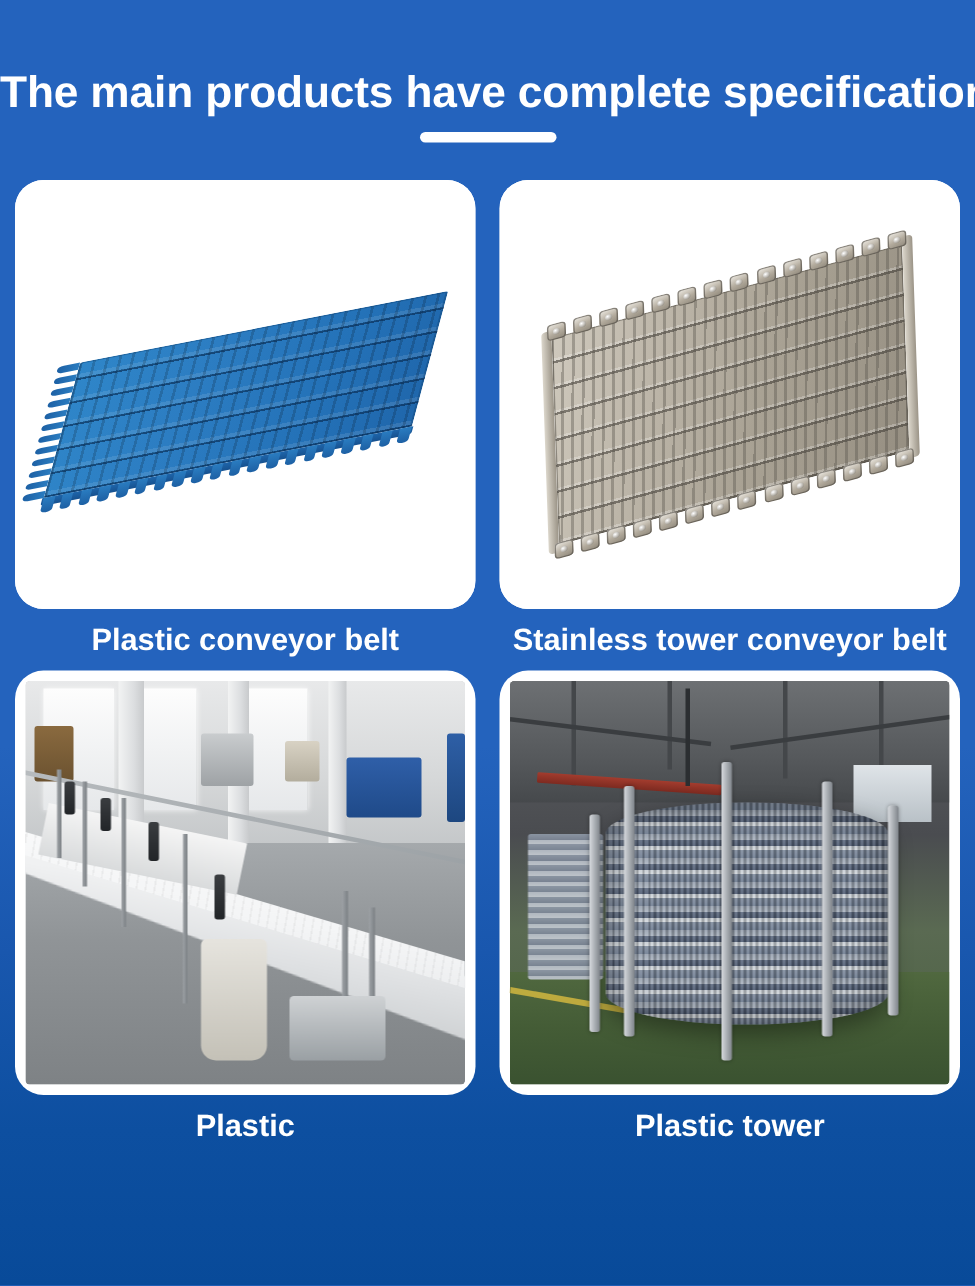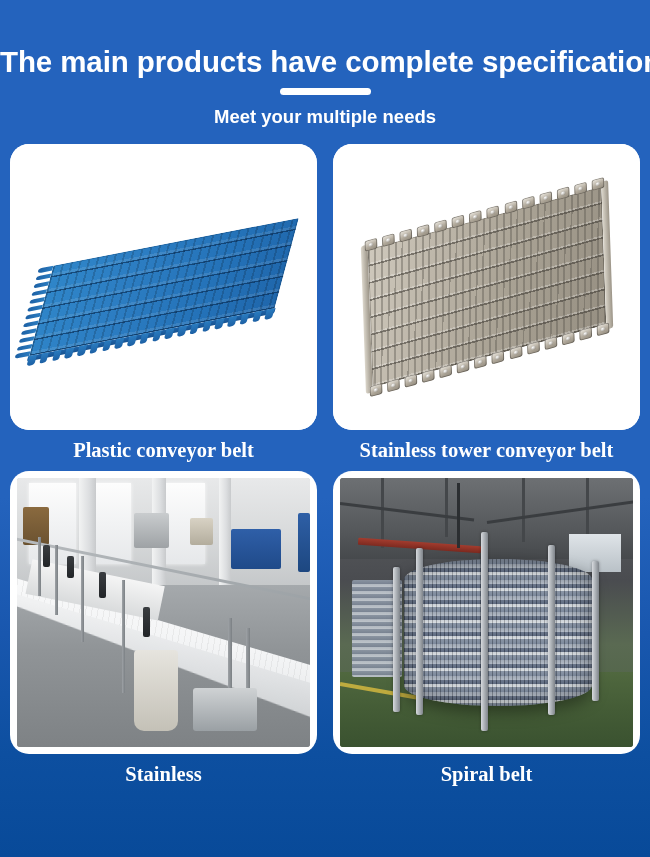--- a/index.html
+++ b/index.html
@@ -80,21 +80,20 @@
     position:relative;
   }
   .card-label {
     color:#ffffff;
     font-size:20.5px;
     font-weight:bold;
     text-align:center;
     padding:9px 0 8px;
     line-height:1.15;
     white-space:nowrap;
-    font-family:Liberation Serif, serif;
   }
 
   
   .scene { width:100%; height:100%; position:relative; background:#fff; }
 
   .plastic-belt {
     position:absolute;
     left:50%; top:50%;
     width:250px; height:150px;
     transform: translate(-50%,-50%) rotate(-11deg) skewX(-26deg) scaleY(0.56);
@@ -348,21 +347,20 @@
 <div class="page">
 
   <div class="header">
     <div class="main-title">The main products have complete specifications</div>
 
     <div class="divider-wrap">
       <div class="divider"></div>
     </div>
 
     <div class="subtitle">
-      <span class="line2">Meet your multiple needs</span>
     </div>
   </div>
 
   <div class="grid">
 
     <div class="cell">
       <div class="card">
         <div class="scene">
           <div class="plastic-belt">
             <div class="pb-top"></div>
@@ -490,21 +488,21 @@
             <div class="cs-leg" style="left:22%;top:29%;height:32%;"></div>
             <div class="cs-leg" style="left:36%;top:38%;height:42%;"></div>
             <div class="cs-leg" style="left:72%;top:52%;height:34%;width:4px;"></div>
             <div class="cs-leg" style="left:78%;top:56%;height:30%;width:4px;"></div>
 
             <div class="cs-obj" style="left:40%;top:64%;width:15%;height:30%;background:linear-gradient(180deg,#e6e4de,#c4c1b7);border-radius:4px 4px 10px 10px;"></div>
             <div class="cs-obj" style="left:60%;top:78%;width:22%;height:16%;background:linear-gradient(180deg,#cfd2d4,#9aa0a4);border-radius:3px;"></div>
           </div>
         </div>
       </div>
-      <div class="card-label">Stainless</div>
+      <div class="card-label">Plastic</div>
     </div>
 
     <div class="cell">
       <div class="card framed">
         <div class="photo-inner">
           <div class="photo spiral-scene">
             <div class="sp-roof"></div>
             <div class="sp-rafter" style="left:14%;top:0;height:26%;"></div>
             <div class="sp-rafter" style="left:36%;top:0;height:22%;"></div>
             <div class="sp-rafter" style="left:62%;top:0;height:24%;"></div>
@@ -523,17 +521,17 @@
             <div class="sp-tower"></div>
 
             <div class="sp-col" style="left:26%;top:26%;height:62%;"></div>
             <div class="sp-col" style="left:48%;top:20%;height:74%;"></div>
             <div class="sp-col" style="left:71%;top:25%;height:63%;"></div>
             <div class="sp-col" style="left:86%;top:31%;height:52%;"></div>
             <div class="sp-col" style="left:18%;top:33%;height:54%;"></div>
           </div>
         </div>
       </div>
-      <div class="card-label">Spiral belt</div>
+      <div class="card-label">Plastic tower</div>
     </div>
 
   </div>
 </div>
 
 </body></html>

